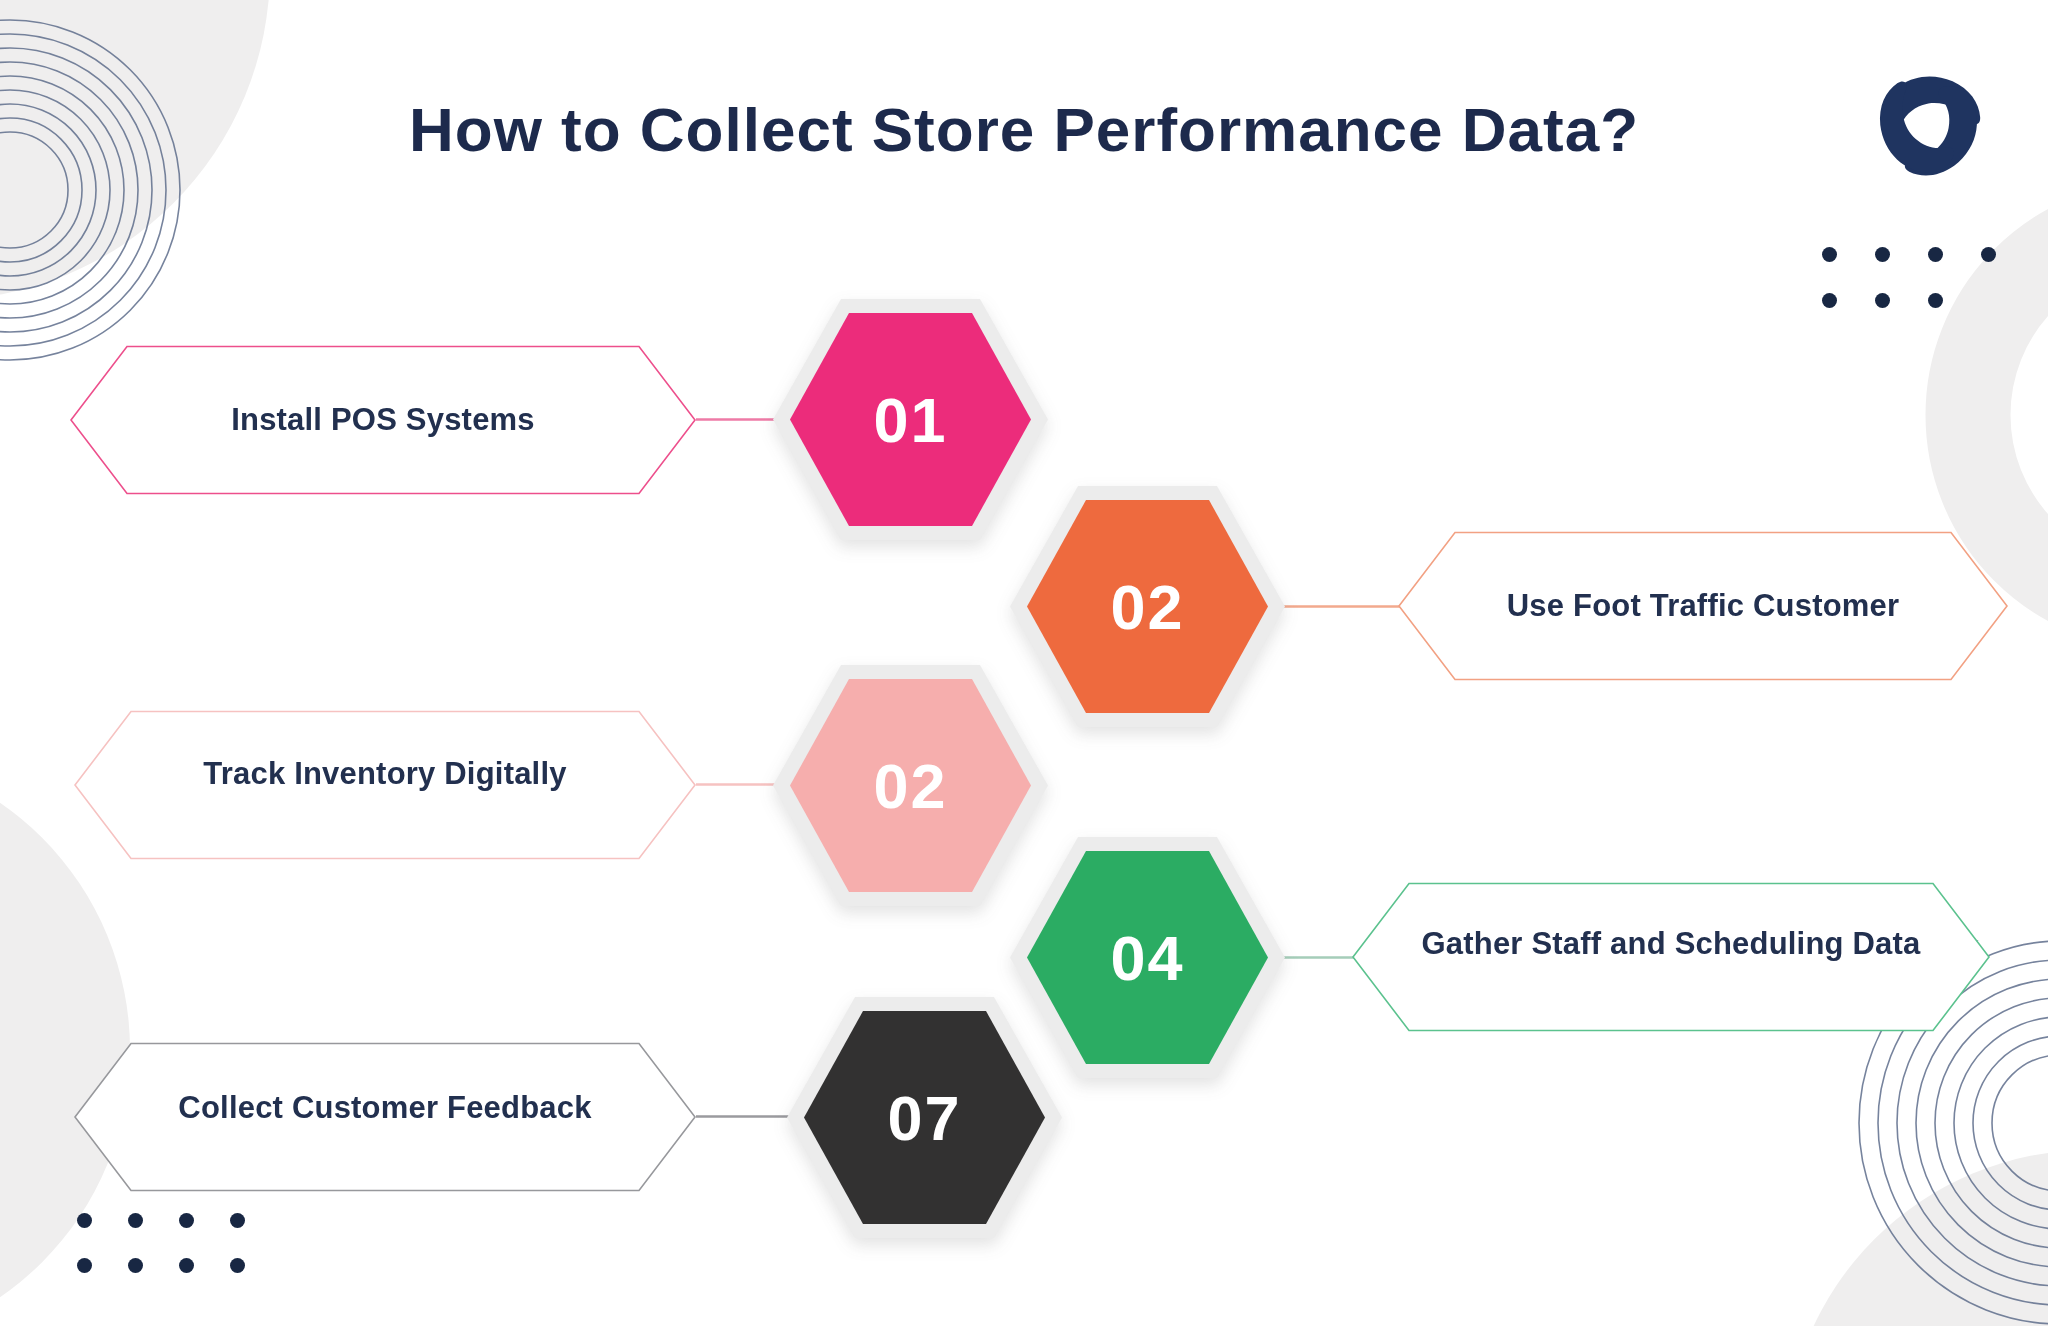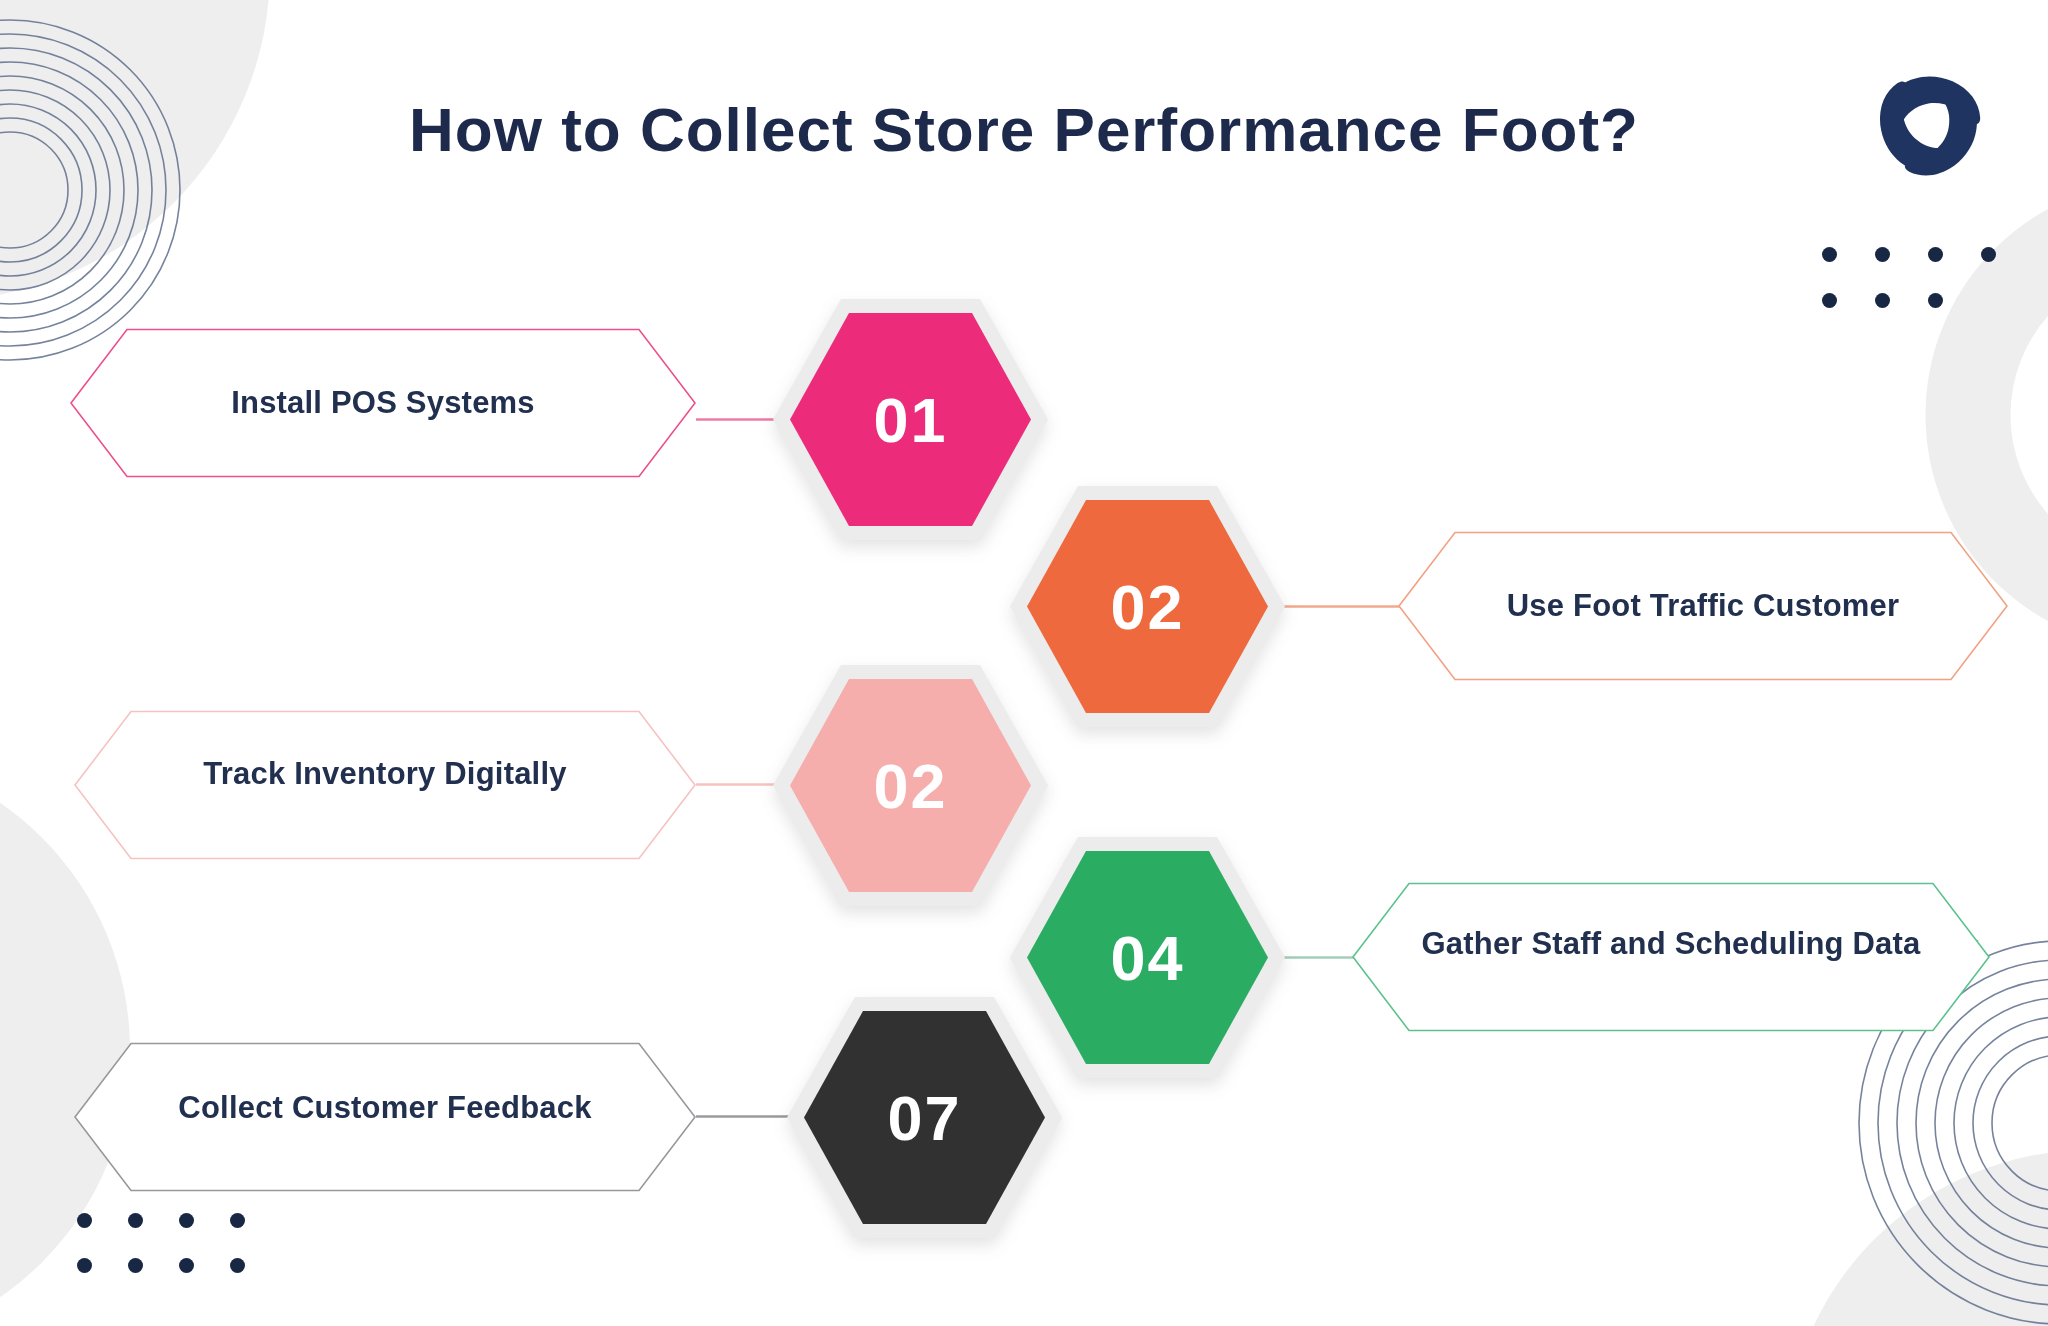--- a/index.html
+++ b/index.html
@@ -62,21 +62,21 @@
         <circle cx="2060" cy="1123" r="87"></circle>
       <circle cx="2060" cy="1123" r="106"></circle>
         <circle cx="2060" cy="1123" r="125"></circle>
       <circle cx="2060" cy="1123" r="144"></circle>
         <circle cx="2060" cy="1123" r="163"></circle>
       <circle cx="2060" cy="1123" r="182"></circle>
         <circle cx="2060" cy="1123" r="201"></circle>
     </g>
   </svg>
 
-  <h1 class="title">How to Collect Store Performance Foot?</h1>
+  <h1 class="title">How to Collect Store Performance Data?</h1>
 
   <svg class="logo" viewBox="0 0 148 148">
     <g transform="translate(74,75) rotate(12)" fill="#1F3460">
       <g>
         <path d="M -48 -6 C -44 -34 -16 -52 14 -46 C 32 -42 44 -31 48 -17 C 50 -10 45 -7 39 -11 C 26 -23 4 -26 -10 -17 C -20 -11 -26 -2 -27 9 C -28 16 -34 17 -39 12 C -45 6 -48 0 -48 -6 Z"></path>
         <path transform="rotate(120)" d="M -48 -6 C -44 -34 -16 -52 14 -46 C 32 -42 44 -31 48 -17 C 50 -10 45 -7 39 -11 C 26 -23 4 -26 -10 -17 C -20 -11 -26 -2 -27 9 C -28 16 -34 17 -39 12 C -45 6 -48 0 -48 -6 Z"></path>
         <path transform="rotate(240)" d="M -48 -6 C -44 -34 -16 -52 14 -46 C 32 -42 44 -31 48 -17 C 50 -10 45 -7 39 -11 C 26 -23 4 -26 -10 -17 C -20 -11 -26 -2 -27 9 C -28 16 -34 17 -39 12 C -45 6 -48 0 -48 -6 Z"></path>
       </g>
     </g>
   </svg>
@@ -106,21 +106,21 @@
       <span class="dot"></span>
         <span class="dot"></span>
         <span class="dot"></span>
         <span class="dot"></span>
     </div>
   </div>
 
   <svg class="connector" style="left:696px;top:417px" width="96" height="5">
     <line x1="0" y1="2.5" x2="96" y2="2.5" stroke-width="2.5" stroke="#EE7AA6"></line>
   </svg>
-  <div class="label-box" style="left:70px;top:328px;width:626px;height:150px">
+  <div class="label-box" style="left:70px;top:345px;width:626px;height:150px">
     <svg width="626" height="150" viewBox="0 0 626 150">
       <polygon points="1,75 57,1.5 569,1.5 625,75 569,148.5 57,148.5" fill="#ffffff" stroke-width="1.6" stroke="#ED4F8C"></polygon>
     </svg>
     <div class="label-text">Install POS Systems</div>
   </div>
   <div class="hex" style="left:773px;top:297px">
     <svg width="275" height="245" viewBox="0 0 275 245">
       <polygon points="0,122.5 68,2 207,2 275,122.5 207,243 68,243" fill="#ECECEC"></polygon>
       <polygon points="17,122.5 76,16 199,16 258,122.5 199,229 76,229" fill="#EC2C7B"></polygon>
     </svg>

